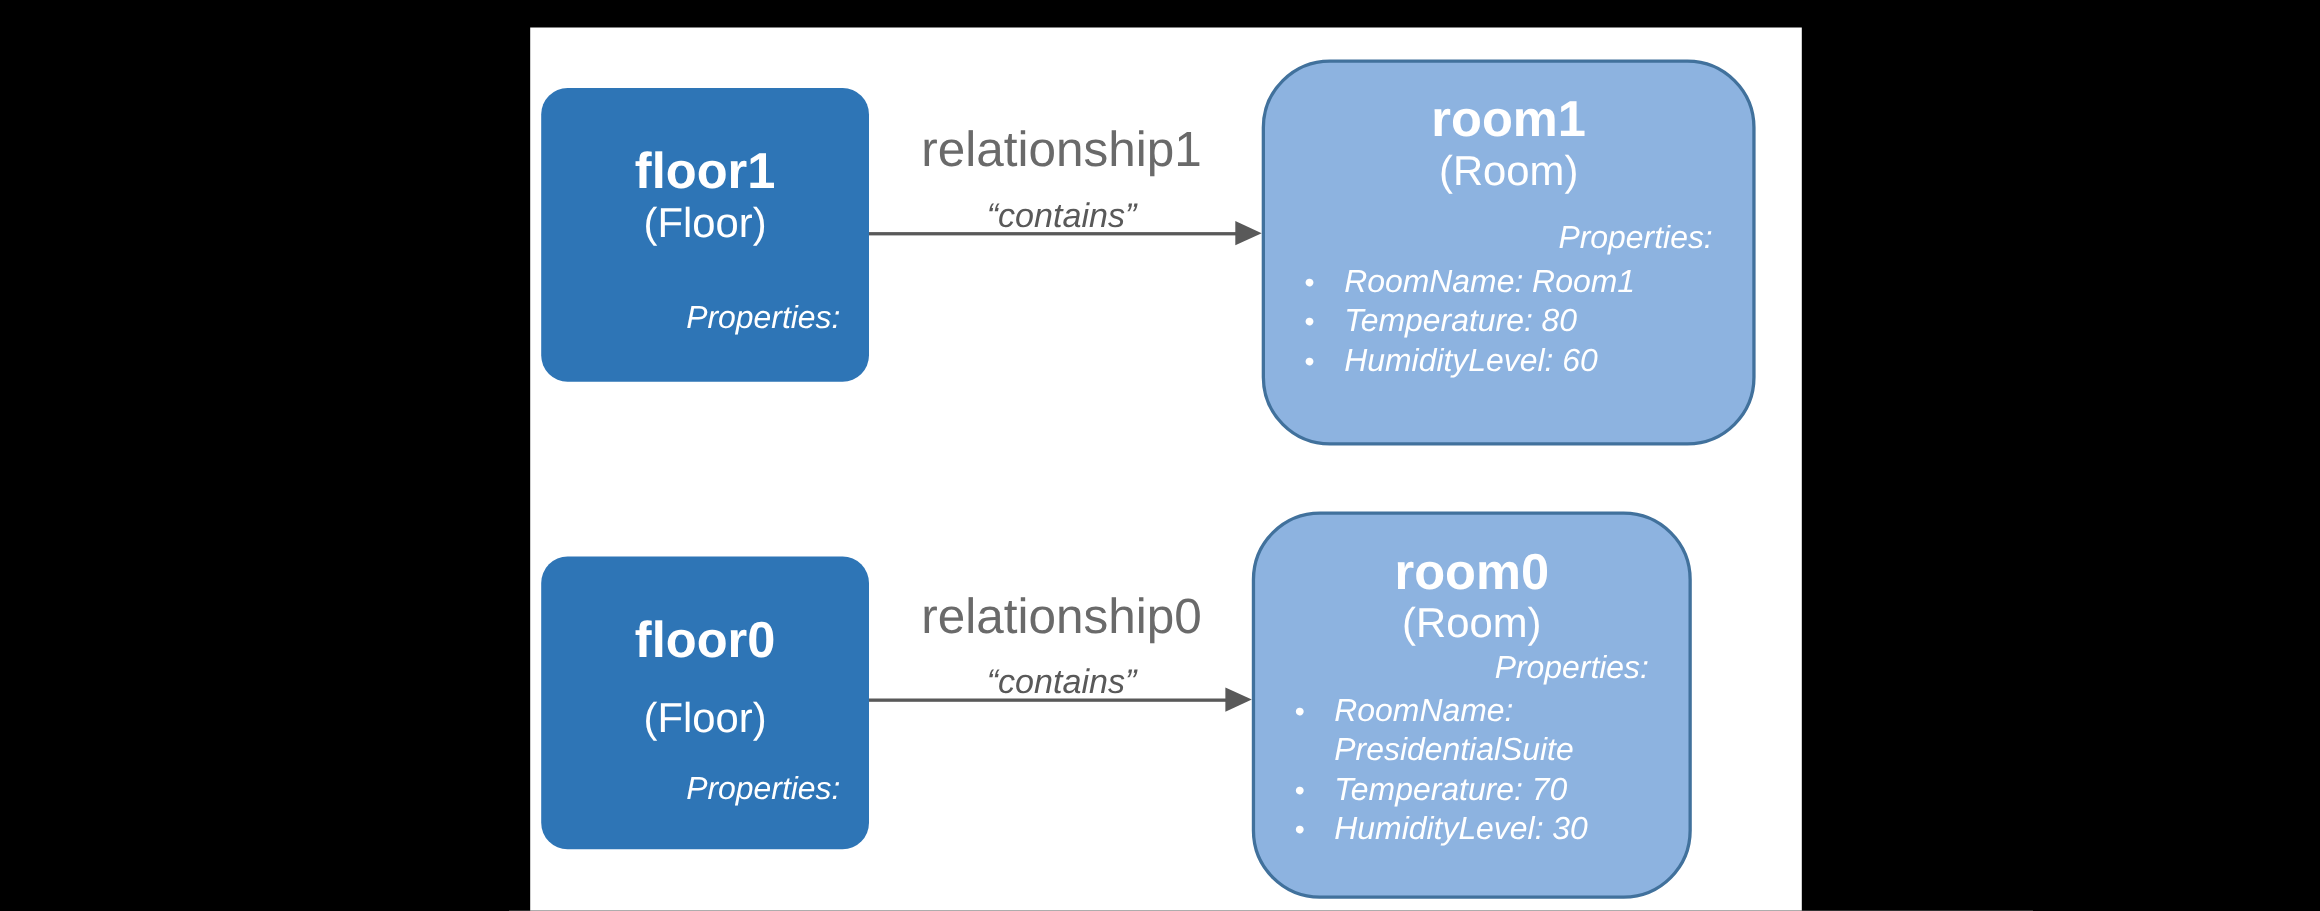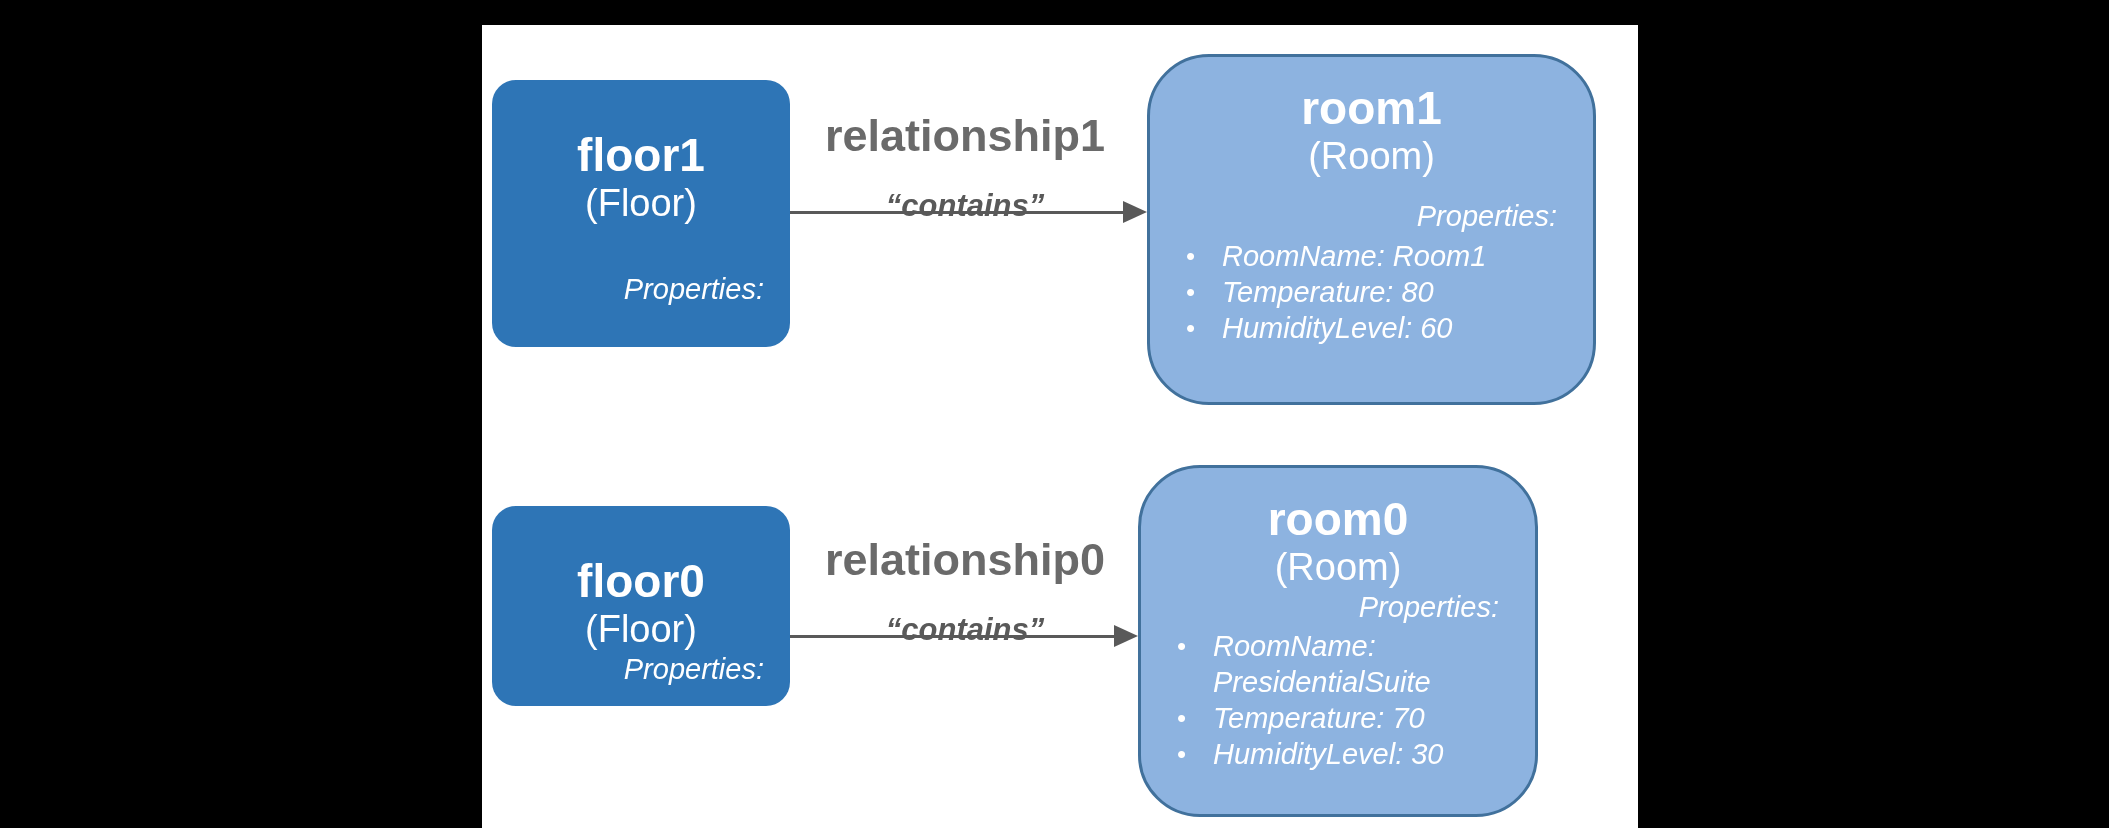--- a/index.html
+++ b/index.html
@@ -58,34 +58,34 @@
   }
   .props-list li{
     font-size:29px;font-style:italic;line-height:36px;
     display:flex;
   }
   .bullet{
     width:36px;flex:0 0 36px;font-style:normal;font-size:26px;
   }
   #floor1{left:10px;top:55px;width:298px;height:267px;}
   #room1{left:665px;top:17px;width:449px;height:351px;margin-top:12px;}
-  #floor0{left:10px;top:481px;width:298px;height:200px;}
+  #floor0{left:10px;top:481px;width:298px;height:266px;gap:24px;}
   #room0{left:656px;top:440px;width:400px;height:352px;}
 
   .rel-label{
     position:absolute;width:460px;text-align:center;
   }
   #rel1-label{left:253px;top:88px;}
   #rel0-label{left:253px;top:512px;}
   .rel-name{
-    font-size:45px;font-weight:bold;color:var(--rel-name-color);line-height:1.0;
+    font-size:45px;font-weight:normal;color:var(--rel-name-color);line-height:1.0;
   }
   .rel-verb{
     font-size:31px;font-style:italic;color:var(--rel-label-color);
-    margin-top:32px;line-height:1.0;font-weight:bold;
+    margin-top:22px;line-height:1.0;
   }
   .arrow{
     position:absolute;height:24px;
   }
   #arrow1{left:308px;top:176px;width:357px;}
   #arrow0{left:308px;top:600px;width:348px;}
   .arrow .shaft{
     position:absolute;left:0;right:16px;top:10px;height:3px;
     background:var(--arrow-color);
   }

